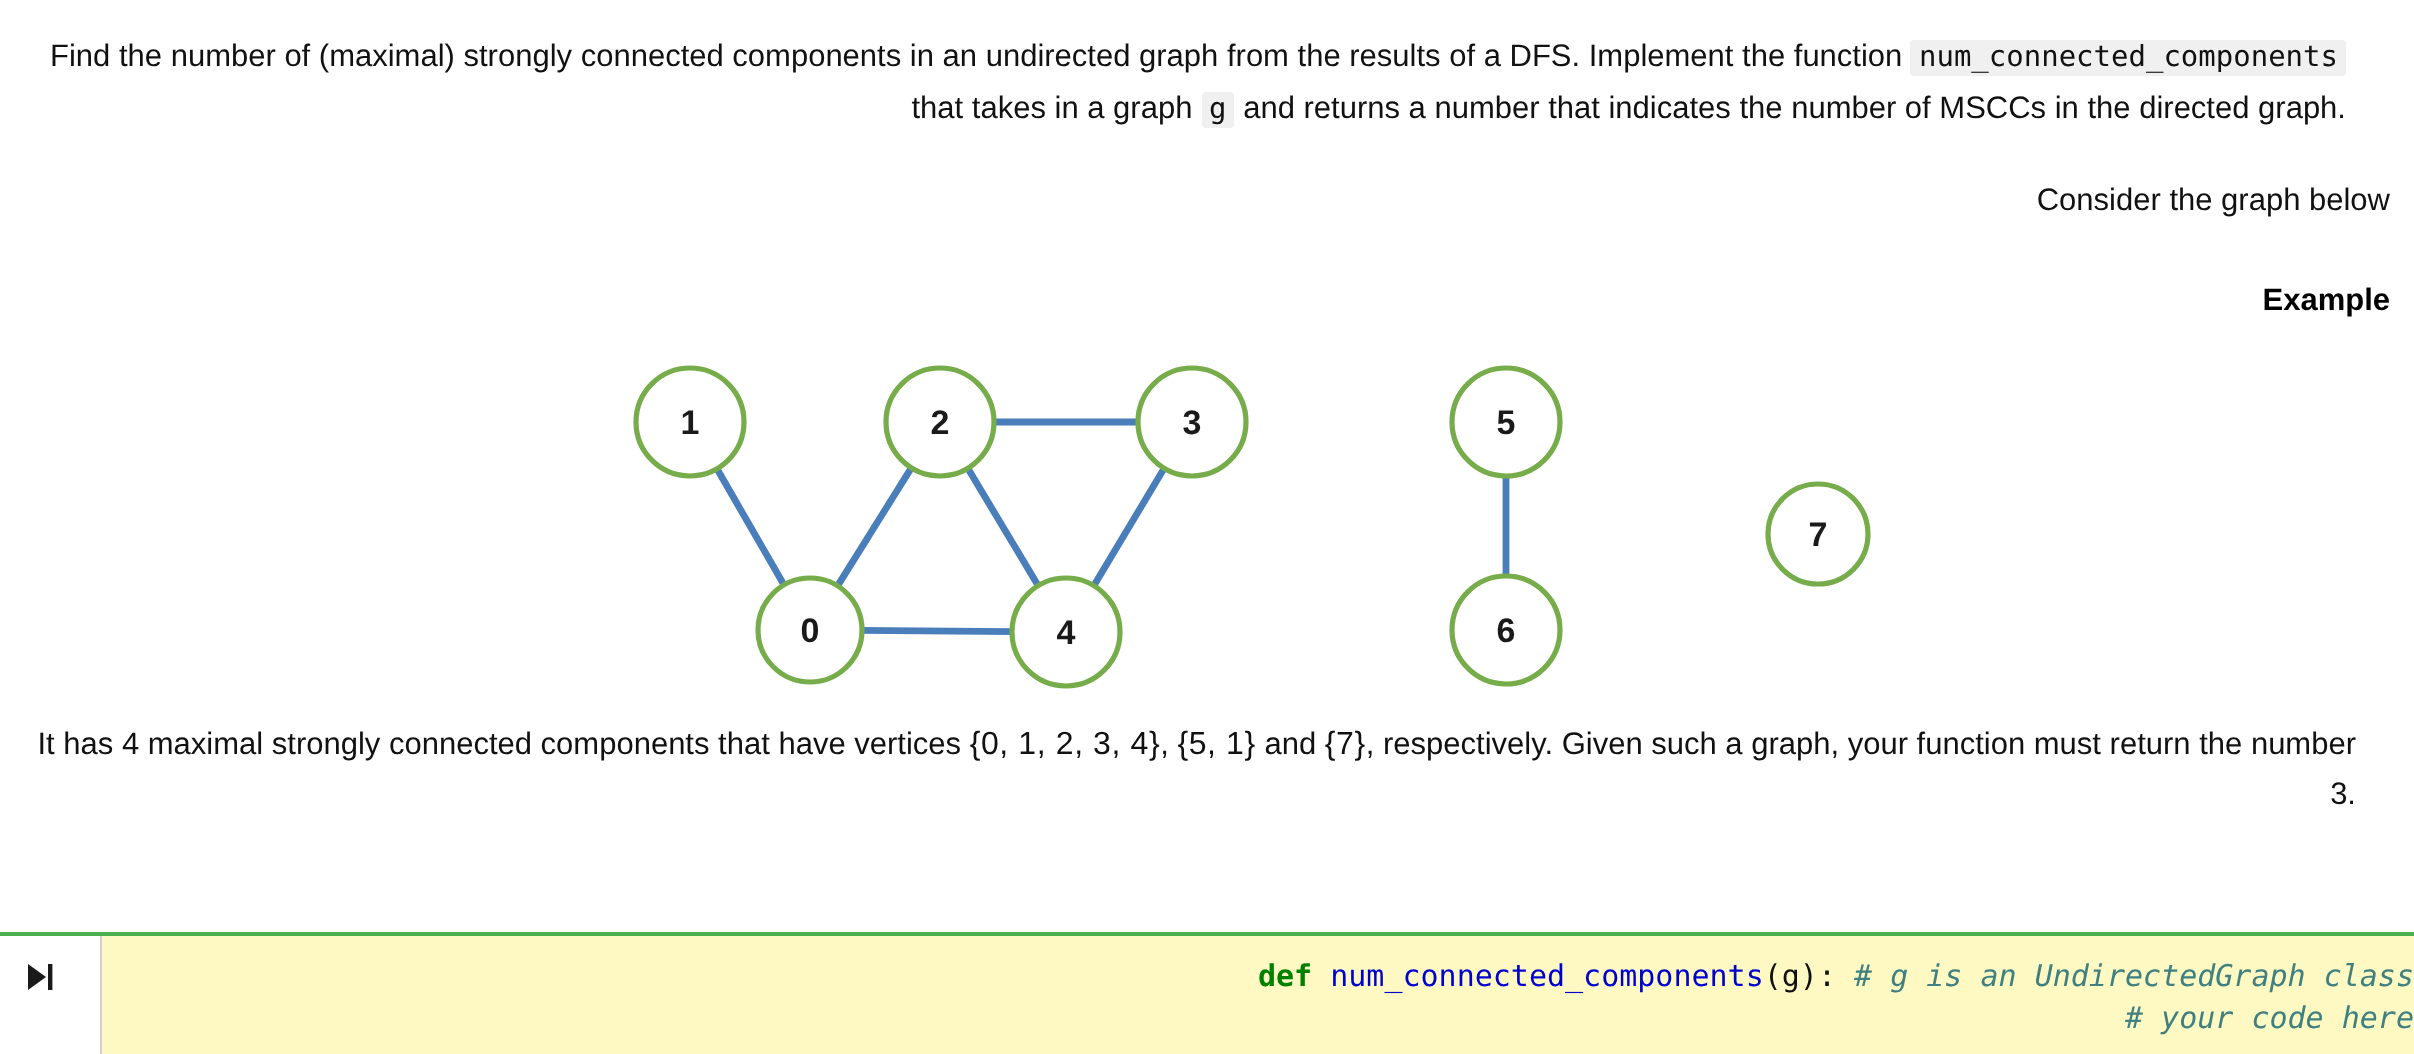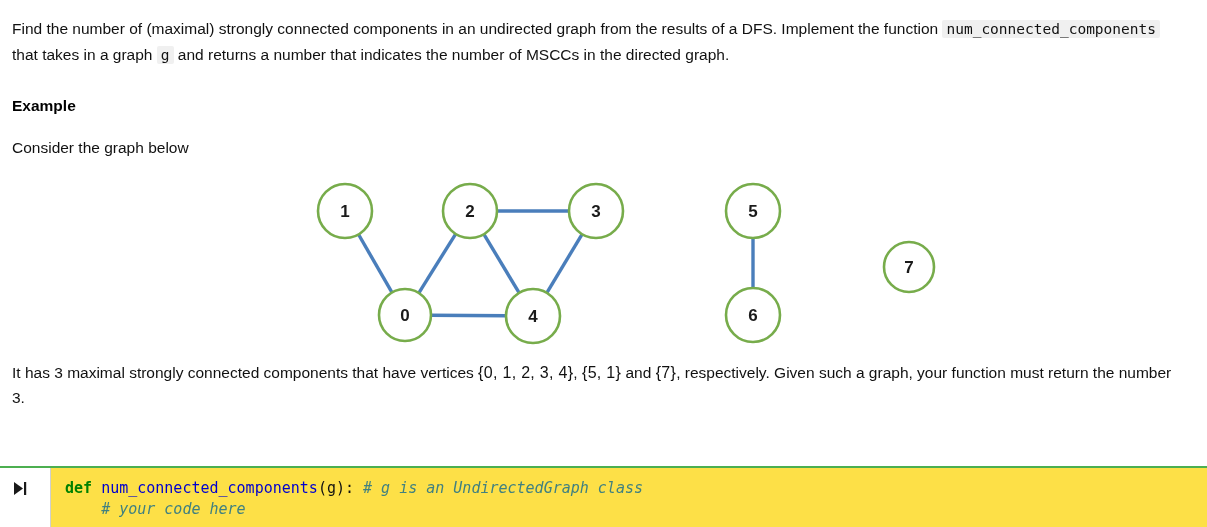--- a/index.html
+++ b/index.html
@@ -12,20 +12,21 @@
     height: 527px;
     overflow: hidden;
     font-family: "Liberation Sans", sans-serif;
     color: #000000;
     -webkit-font-smoothing: antialiased;
   }
   .page {
     position: relative;
     width: 1207px;
     height: 527px;
+    text-align: right;
   }
 
   
   .prose {
     padding: 0 12px;
     box-sizing: border-box;
   }
   p.para {
     margin: 0;
     font-size: 15.5px;
@@ -97,21 +98,21 @@
     display: flex;
     justify-content: center;
     align-items: flex-start;
     color: #1a1a1a;
     cursor: pointer;
   }
   .run-gutter svg { display: block; }
   .code-area {
     flex: 1;
     border-left: 1px solid #cfcfcf;
-    background: #fde047;
+    background: #fef9c3;
     padding: 10px 0 8px 14px;
     box-sizing: border-box;
     min-height: 59px;
     margin-left: 10px;
   }
   pre.code {
     margin: 0;
     font-family: "DejaVu Sans Mono", "Liberation Mono", monospace;
     font-size: 15px;
     line-height: 21px;
@@ -130,26 +131,26 @@
 
   <div class="prose intro">
     <p class="para"><span>Find the number of (maximal) strongly connected components in an undirected graph from the results of a DFS. Implement the function</span>
       <code class="inline">num_connected_components</code>
       <span>that takes in a graph</span>
       <code class="inline">g</code>
       <span>and returns a number that indicates the number of MSCCs in the directed graph.</span>
     </p>
   </div>
 
+  <div class="prose consider">
+    <p class="para">Consider the graph below</p>
+  </div>
+
   <div class="prose example-heading">
     <h3 class="heading">Example</h3>
-  </div>
-
-  <div class="prose consider">
-    <p class="para">Consider the graph below</p>
   </div>
 
   <div class="figure">
     <svg width="1207" height="190" viewBox="0 165 1207 190" xmlns="http://www.w3.org/2000/svg">
       <g id="edge-layer">
           <line x1="357.992783790729" y1="230.5208252372636" x2="392.50693866276055" y2="290.345360348785" stroke="#4a7ebb" stroke-width="3.4" stroke-linecap="butt"></line>
           <line x1="418.2499735000795" y1="290.8000423998728" x2="456.2200275599173" y2="230.0479559041323" stroke="#4a7ebb" stroke-width="3.4" stroke-linecap="butt"></line>
           <line x1="496" y1="208" x2="570" y2="208" stroke="#4a7ebb" stroke-width="3.4" stroke-linecap="butt"></line>
           <line x1="483.37688964111567" y1="230.29481606852616" x2="519.6231103588843" y2="290.70518393147387" stroke="#4a7ebb" stroke-width="3.4" stroke-linecap="butt"></line>
           <line x1="582.6231103588843" y1="230.29481606852616" x2="546.3768896411157" y2="290.70518393147387" stroke="#4a7ebb" stroke-width="3.4" stroke-linecap="butt"></line>
@@ -187,21 +188,21 @@
           </g>
           <g>
             <circle cx="909" cy="264" r="25" fill="#ffffff" stroke="#77ac4b" stroke-width="2.6"></circle>
             <text x="909" y="270" text-anchor="middle" font-family="&quot;Liberation Sans&quot;, sans-serif" font-size="17" font-weight="bold" fill="#1a1a1a">7</text>
           </g>
         </g>
     </svg>
   </div>
 
   <div class="prose" style="padding-top:2px;width:1190px;">
-    <p class="para"><span>It has 3 maximal strongly connected components that have vertices</span>
+    <p class="para"><span>It has 4 maximal strongly connected components that have vertices</span>
       <span class="mathset">{0, 1, 2, 3, 4}</span><span>,</span>
       <span class="mathset">{5, 1}</span>
       <span>and</span>
       <span class="mathset">{7}</span><span>, respectively. Given such a graph, your function must return the number 3.</span>
     </p>
   </div>
 
 
   <div class="cell-divider"></div>
 

